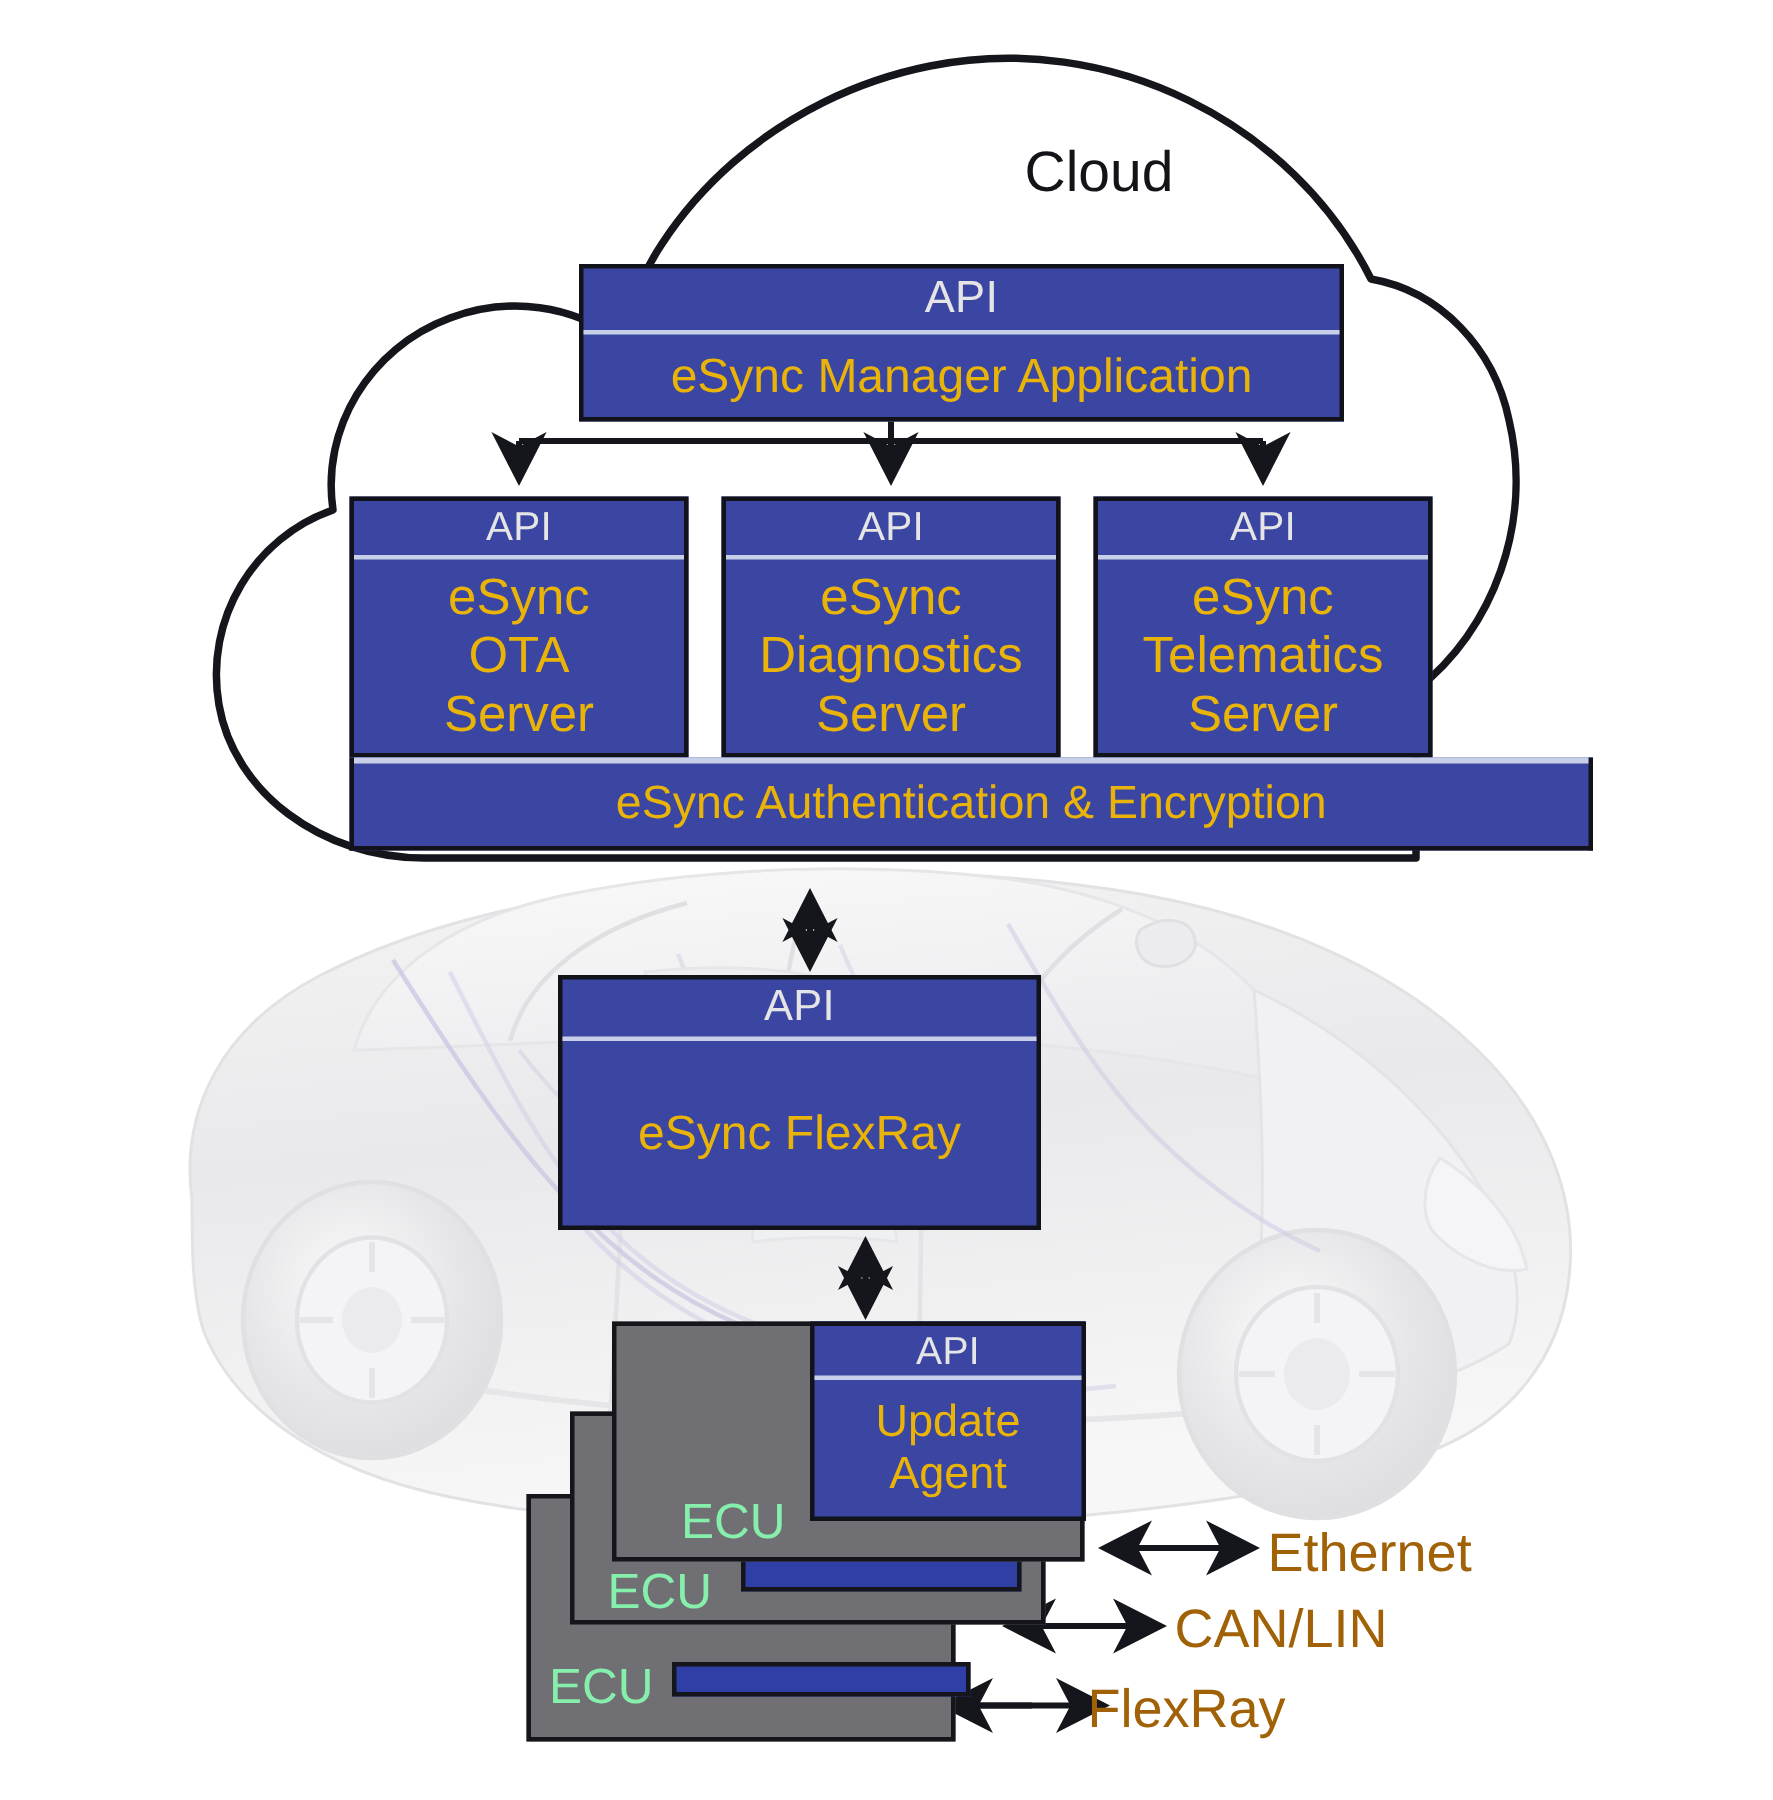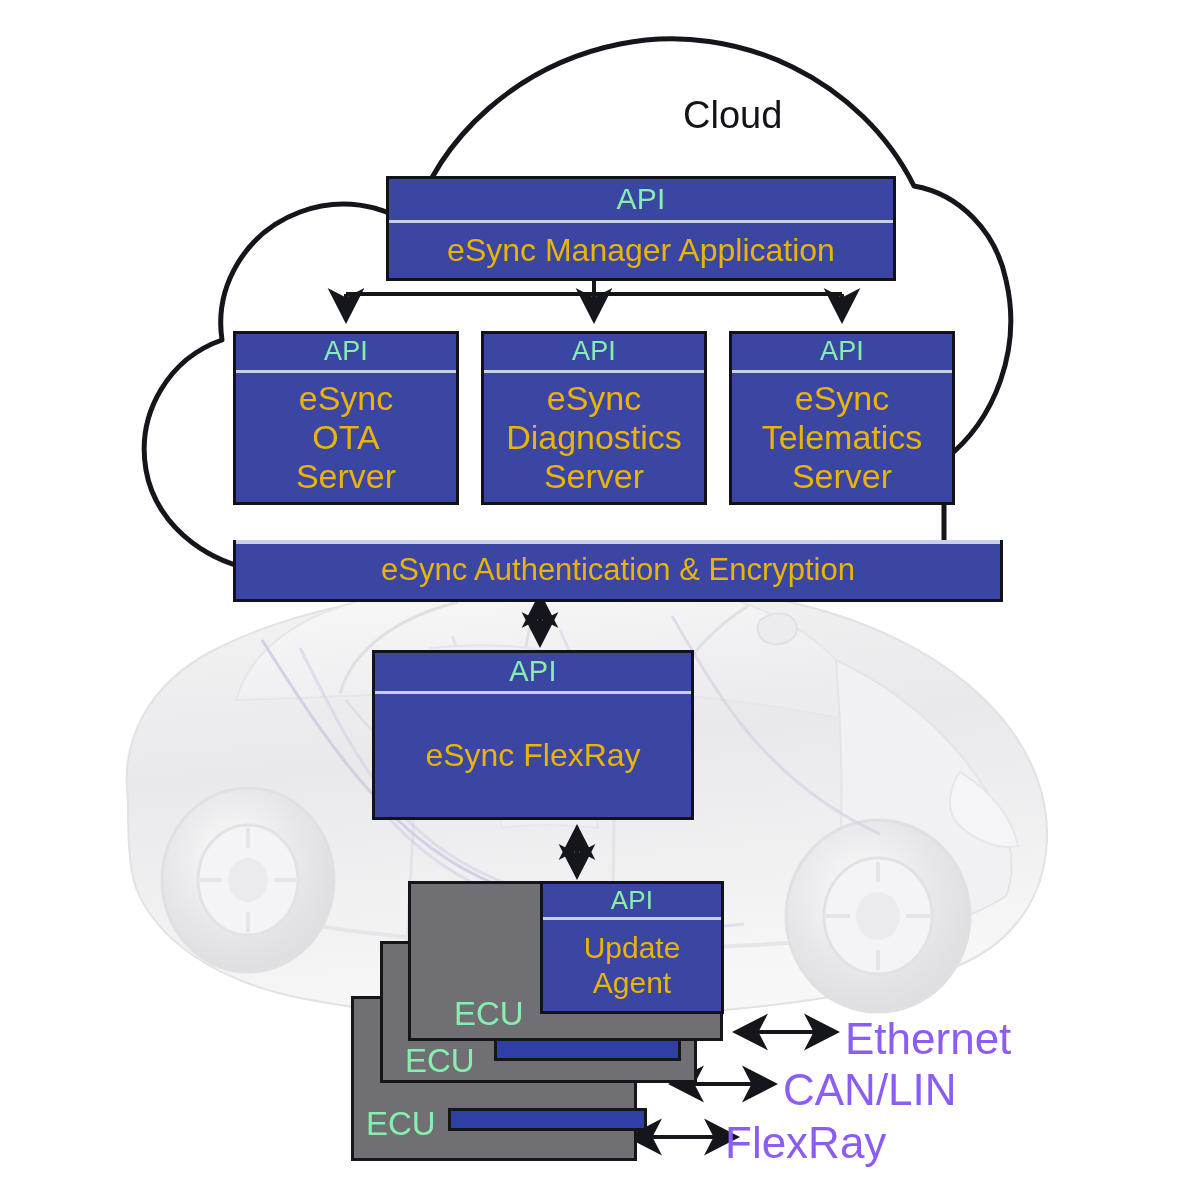--- a/index.html
+++ b/index.html
@@ -36,21 +36,21 @@
     background: #3a46a2;
     border: 3px solid #12131a;
     display: flex;
     flex-direction: column;
     color: #e8ecf8;
   }
   .module .api-row {
     box-sizing: border-box;
     width: 100%;
     text-align: center;
-    color: #86efac;
+    color: #e5e5e5;
     border-bottom: 3px solid #c7cfe9;
     line-height: 1.08;
     letter-spacing: .2px;
   }
   .module .body-row {
     flex: 1 1 auto;
     display: flex;
     align-items: center;
     justify-content: center;
     text-align: center;
@@ -69,25 +69,24 @@
   #mgr-app .body-row { font-size: 32px; }
 
   .server-box { top: 331px; width: 226px; height: 174px; }
   #srv-ota  { left: 233px; }
   #srv-diag { left: 481px; }
   #srv-tele { left: 729px; }
   .server-box .api-row { font-size: 27px; padding: 3px 0 4px; }
   .server-box .body-row { font-size: 34px; border-radius: 15px; }
 
   #auth-bar {
-    left: 233px; top: 505px; width: 770px; height: 62px;
+    left: 233px; top: 505px; width: 829px; height: 62px;
     border-top: none;
     align-items: center;
     justify-content: flex-end;
-    margin-top: 35px;
   }
   #auth-bar .top-rule {
     position: absolute; left: 0; top: 0; width: 100%; height: 4px;
     background: #c7cfe9;
   }
   #auth-bar .body-row { font-size: 31px; }
 
   #esync-client {
     left: 372px; top: 650px; width: 322px; height: 170px;
   }
@@ -130,22 +129,22 @@
     box-sizing: border-box;
     background: #2f3fa6;
     border: 3px solid #15161b;
   }
   #agent-bar-2 { left: 494px; top: 1038px; width: 187px; height: 23px; z-index: 4; }
   #agent-bar-3 { left: 448px; top: 1108px; width: 199px; height: 23px; z-index: 2; }
 
   
   .net-label {
     position: absolute;
-    color: #8b5cf6;
-    font-size: 44px;
+    color: #a16207;
+    font-size: 36px;
     line-height: 1;
     white-space: nowrap;
   }
   #net-ethernet { left: 845px; top: 1017px; }
   #net-canlin   { left: 783px; top: 1068px; }
   #net-flexray  { left: 725px; top: 1121px; text-align: center; }
 
   
   #cloud-label {
     position: absolute;

